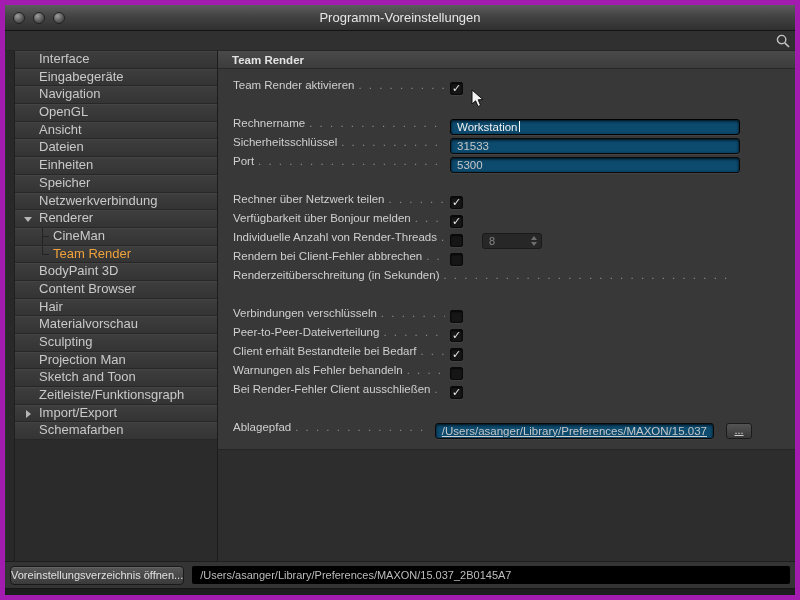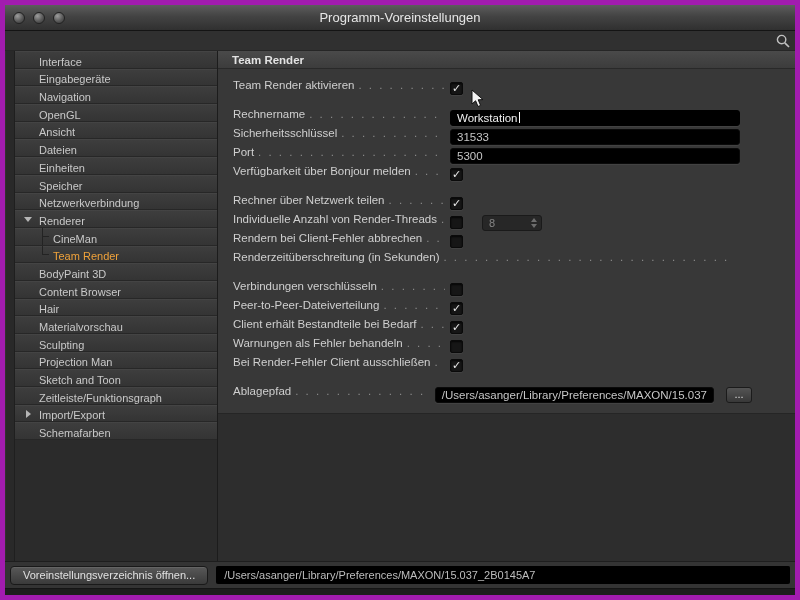--- a/index.html
+++ b/index.html
@@ -22,22 +22,22 @@
               align-items:center; padding-right:5px; border-bottom:1px solid #262626; }
 
   
   .mid { flex:1; display:flex; min-height:0; }
 
   
   .sidebar { width:213px; flex:0 0 213px; border-right:1px solid #1c1c1c; display:flex; background:#2b2b2b; }
   .gutter { width:10px; flex:0 0 10px; background:#292929; border-right:1px solid #1f1f1f;
             box-shadow: inset 1px 0 0 rgba(255,255,255,0.04); }
   .side-list { flex:1; display:flex; flex-direction:column; }
-  .side-item { height:17.7px; flex:0 0 17.7px; position:relative; display:flex; align-items:flex-end;
-               padding-left:24px; font-size:11px; color:#c9c9c9; white-space:nowrap;
+  .side-item { height:17.7px; flex:0 0 17.7px; position:relative; display:flex; align-items:flex-start;
+               padding-left:24px; font-size:13px; color:#c9c9c9; white-space:nowrap;
                background:linear-gradient(180deg,#3e3e3e,#343434); border-bottom:1px solid #272727;
                box-shadow: inset 0 1px 0 rgba(255,255,255,0.035); cursor:default; }
   .side-item.selected { color:#efa23b; }
   .side-item.child { padding-left:38px; }
   .side-item.child::before { content:""; position:absolute; left:27px; top:0; bottom:0; border-left:1px solid #232323; }
   .side-item.child.last::before { bottom:50%; }
   .side-item.child::after { content:""; position:absolute; left:27px; top:50%; width:7px; border-top:1px solid #232323; }
   .tri-exp { position:absolute; left:9px; top:7px; width:0; height:0;
              border-left:4px solid transparent; border-right:4px solid transparent; border-top:5px solid #b5b5b5; }
   .tri-col { position:absolute; left:11px; top:5px; width:0; height:0;
@@ -46,29 +46,29 @@
 
   
   .main { flex:1; min-width:0; display:flex; flex-direction:column; background:#2d2d2d; }
   .main-header { height:18px; flex:0 0 18px; background:linear-gradient(180deg,#4a4a4a,#3c3c3c);
                  border-bottom:1px solid #292929; display:flex; align-items:center; padding-left:14px;
                  font-size:11.5px; font-weight:bold; color:#e3e3e3; }
   .rows-panel { background:#383838; padding:10px 0 9px 0; border-bottom:1px solid #252525; }
   .main-rest { flex:1; background:#2d2d2d; }
 
   .row { height:19px; display:flex; padding:0 55px 0 15px; font-size:11.5px; color:#cfcfcf; }
-  .row.gap { margin-top:10px; }
+  .row.gap { margin-top:19px; }
   .lbl { white-space:nowrap; flex-shrink:0; }
   .dots { flex:1; overflow:hidden; white-space:nowrap; color:#8d8d8d; letter-spacing:2px; margin:0 5px 0 4px; }
   .dots::after { content:". . . . . . . . . . . . . . . . . . . . . . . . . . . . . . . . . . . . . . . . . . . . . . . . . . . . . . . . . . . ."; }
   .ctl { flex:0 0 290px; display:flex; align-items:center; }
   .path-row { padding-right:43px; }
-  .ctl-wide { flex:0 0 316px; gap:12px; }
-
-  .field { flex:1; height:16px; background:#000000; border:1px solid #0a0a0a; border-radius:3px;
+  .ctl-wide { flex:0 0 316px; gap:12px;text-decoration:underline; }
+
+  .field { flex:1; height:16px; background:#0c4a6e; border:1px solid #0a0a0a; border-radius:3px;
            box-shadow: inset 0 1px 3px rgba(0,0,0,0.85), 0 1px 0 rgba(255,255,255,0.05);
            display:flex; align-items:center; padding:0 6px; color:#c6c6c6; overflow:hidden; white-space:nowrap; }
   .field.focused { color:#efefef; border-color:#000; }
   .caret { width:1px; height:11px; background:#ffffff; margin-left:1px; flex-shrink:0; }
 
   .checkbox { width:13px; height:13px; flex:0 0 13px; background:#161616; border:1px solid #0a0a0a; border-radius:2px;
               box-shadow: inset 0 1px 2px rgba(0,0,0,0.8), 0 1px 0 rgba(255,255,255,0.05);
               display:flex; align-items:center; justify-content:center; color:#eaeaea; font-size:11px; line-height:1; }
   .checkbox[data-checked="true"]::after { content:"✓"; margin-top:-1px; }
 
@@ -79,21 +79,21 @@
   .arr .up { border-bottom:4px solid #6e6e6e; }
   .arr .dn { border-top:4px solid #6e6e6e; }
 
   .browse-btn { width:26px; height:16px; flex:0 0 26px; background:linear-gradient(180deg,#545454,#383838);
                 border:1px solid #1b1b1b; border-radius:3px; color:#dddddd; font-size:11px; line-height:1;
                 display:flex; align-items:center; justify-content:center; }
 
   
   .footer { height:27px; flex:0 0 27px; background:#343434; border-top:1px solid #1e1e1e;
             display:flex; align-items:center; padding:0 5px; }
-  .footer-btn { height:19px; padding:0 12px; border-radius:4px; background:linear-gradient(180deg,#585858,#3a3a3a);
+  .footer-btn { height:19px; padding:0 0; border-radius:4px; background:linear-gradient(180deg,#585858,#3a3a3a);
                 border:1px solid #191919; box-shadow: inset 0 1px 0 rgba(255,255,255,0.08);
                 color:#e0e0e0; font-size:11px; display:flex; align-items:center; white-space:nowrap; }
   .footer-path { flex:1; margin-left:8px; height:18px; background:#000000; border-radius:2px;
                  box-shadow: inset 0 1px 2px rgba(0,0,0,0.6); display:flex; align-items:center;
                  padding:0 8px; color:#bdbdbd; font-size:11px; white-space:nowrap; overflow:hidden; }
   .bottomstrip { height:7px; flex:0 0 7px; background:#1d1d1d; border-top:1px solid #151515; }
 
   .mouse-cursor { position:absolute; left:466px; top:84px; z-index:10; pointer-events:none; }
 </style>
 </head>
@@ -233,30 +233,30 @@
         <div class="row">
           <span class="lbl">Port</span>
           <span class="dots"></span>
           <span class="ctl">
               <span class="field">
                 <span class="fval">5300</span>
               </span>
             </span>
         </div>
 
-        <div class="row">
-          <span class="lbl">Verfügbarkeit über Bonjour melden</span>
-          <span class="dots"></span>
-          <span class="ctl">
-              <span class="checkbox" data-checked="true"></span>
-            </span>
-        </div>
-
         <div class="row gap">
           <span class="lbl">Rechner über Netzwerk teilen</span>
+          <span class="dots"></span>
+          <span class="ctl">
+              <span class="checkbox" data-checked="true"></span>
+            </span>
+        </div>
+
+        <div class="row">
+          <span class="lbl">Verfügbarkeit über Bonjour melden</span>
           <span class="dots"></span>
           <span class="ctl">
               <span class="checkbox" data-checked="true"></span>
             </span>
         </div>
 
         <div class="row">
           <span class="lbl">Individuelle Anzahl von Render-Threads</span>
           <span class="dots"></span>
           <span class="ctl">

